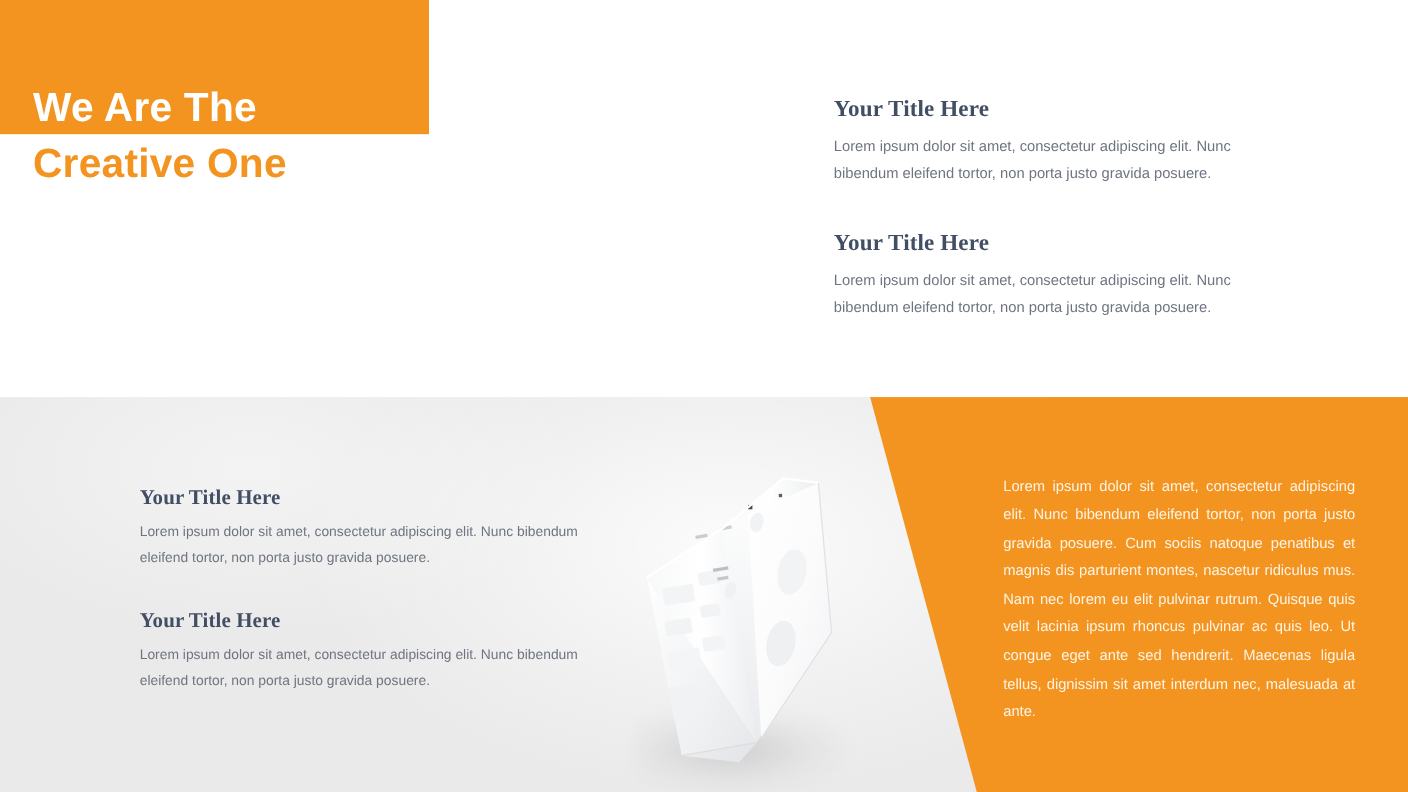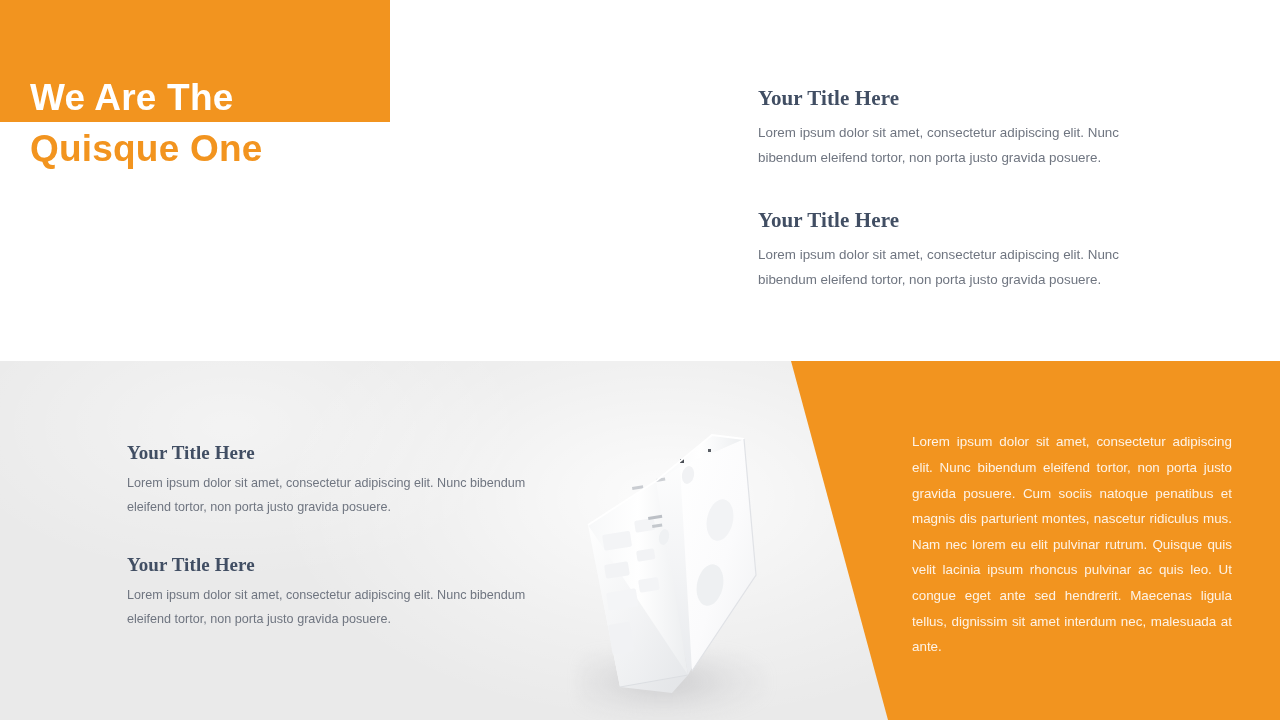--- a/index.html
+++ b/index.html
@@ -153,21 +153,21 @@
   }
 </style>
 </head>
 <body>
 
 <div class="slide">
 
   <div class="title-orange-block"></div>
   <div class="title-wrap">
     <div class="title-line1">We Are The</div>
-    <div class="title-line2">Quisque One</div>
+    <div class="title-line2">Creative One</div>
   </div>
 
   <div class="top-right">
     <div class="text-block">
       <h3 class="block-heading">Your Title Here</h3>
       <p class="block-body">Lorem ipsum dolor sit amet, consectetur adipiscing elit. Nunc bibendum eleifend tortor, non porta justo gravida posuere.</p>
     </div>
     <div class="text-block">
       <h3 class="block-heading">Your Title Here</h3>
       <p class="block-body">Lorem ipsum dolor sit amet, consectetur adipiscing elit. Nunc bibendum eleifend tortor, non porta justo gravida posuere.</p>

